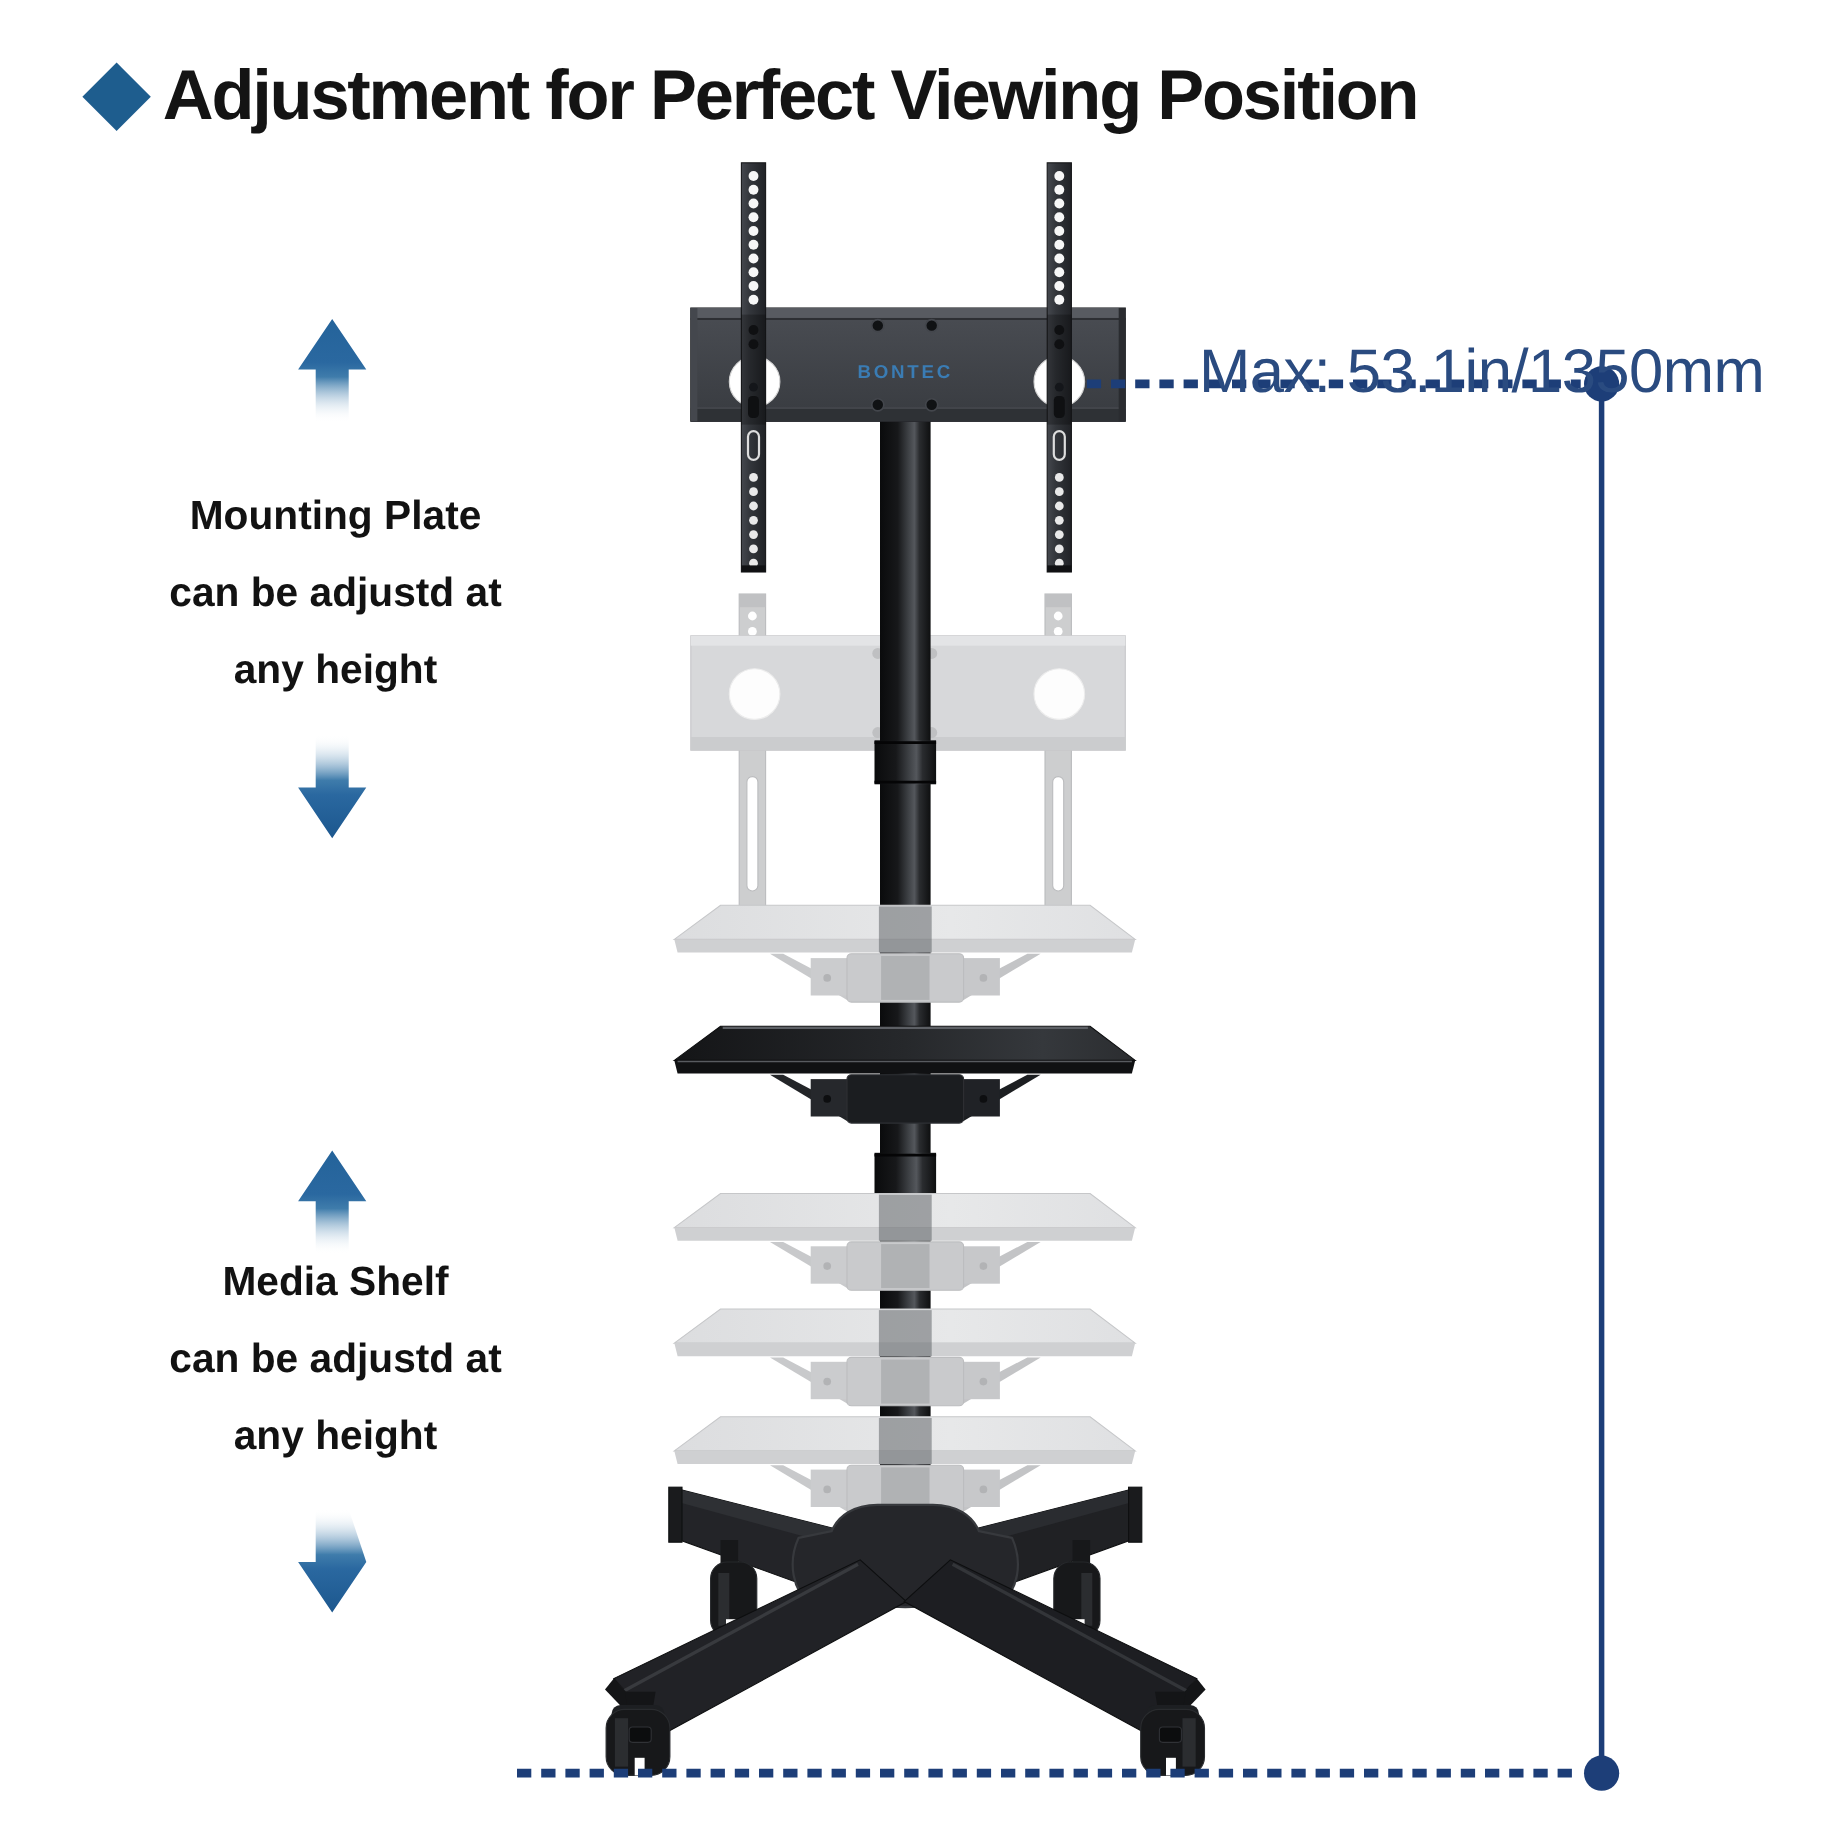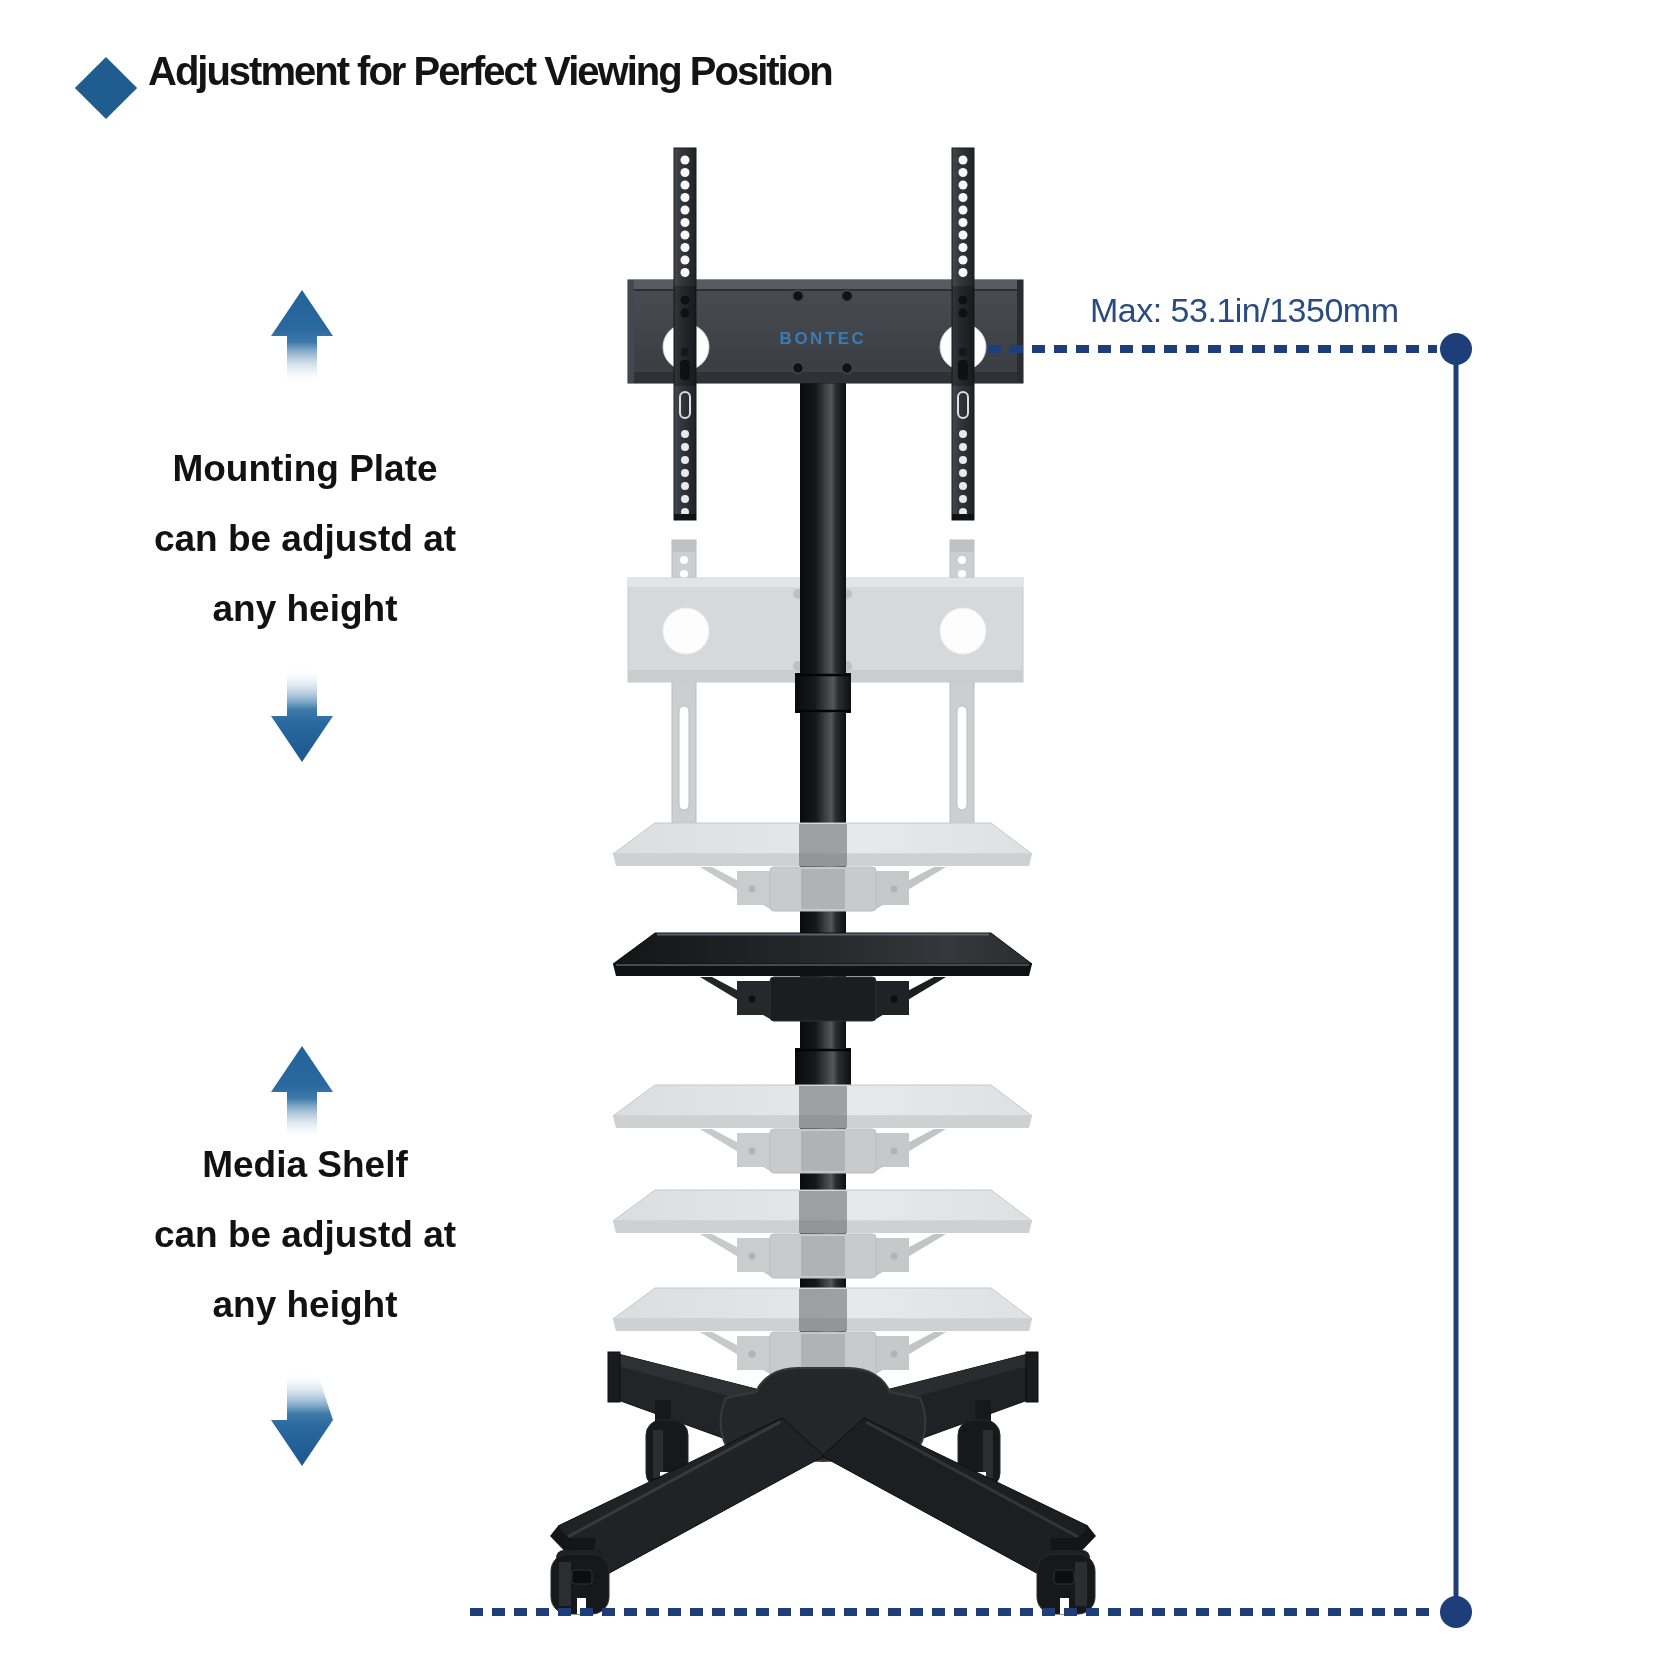--- a/index.html
+++ b/index.html
@@ -1,28 +1,28 @@
 <!DOCTYPE html>
 <html><head>
 <meta charset="utf-8">
 <style>
   html,body{margin:0;padding:0;background:#ffffff;}
   body{width:1680px;height:1680px;position:relative;overflow:hidden;
        font-family:"Liberation Sans", sans-serif;}
   .stage{position:absolute;inset:0;width:1680px;height:1680px;}
-  .title-text{position:absolute;left:148px;top:49px;font-size:40px;font-weight:bold;
+  .title-text{position:absolute;left:148px;top:49px;font-size:64px;font-weight:bold;
       letter-spacing:-2px;color:#141414;white-space:nowrap;}
   .title-diamond{position:absolute;left:84px;top:66px;width:44px;height:44px;
       background:#1e5d8e;transform:rotate(45deg);}
   .side-label{position:absolute;left:88px;width:434px;text-align:center;
       font-size:37px;font-weight:bold;color:#121212;line-height:70px;}
   .side-label div{white-space:nowrap;}
   .label-1{top:434px;}
   .label-2{top:1130px;}
-  .max-label{position:absolute;left:1090px;top:291px;font-size:34px;
+  .max-label{position:absolute;left:1090px;top:304px;font-size:56px;
       color:#2a4b80;letter-spacing:-0.5px;white-space:nowrap;}
 </style>
 </head>
 <body>
 
 <svg class="stage" viewBox="0 0 1680 1680">
   <defs>
     <linearGradient id="poleGrad" x1="0" y1="0" x2="1" y2="0">
       <stop offset="0" stop-color="#0a0b0c"></stop>
       <stop offset="0.35" stop-color="#17181a"></stop>

